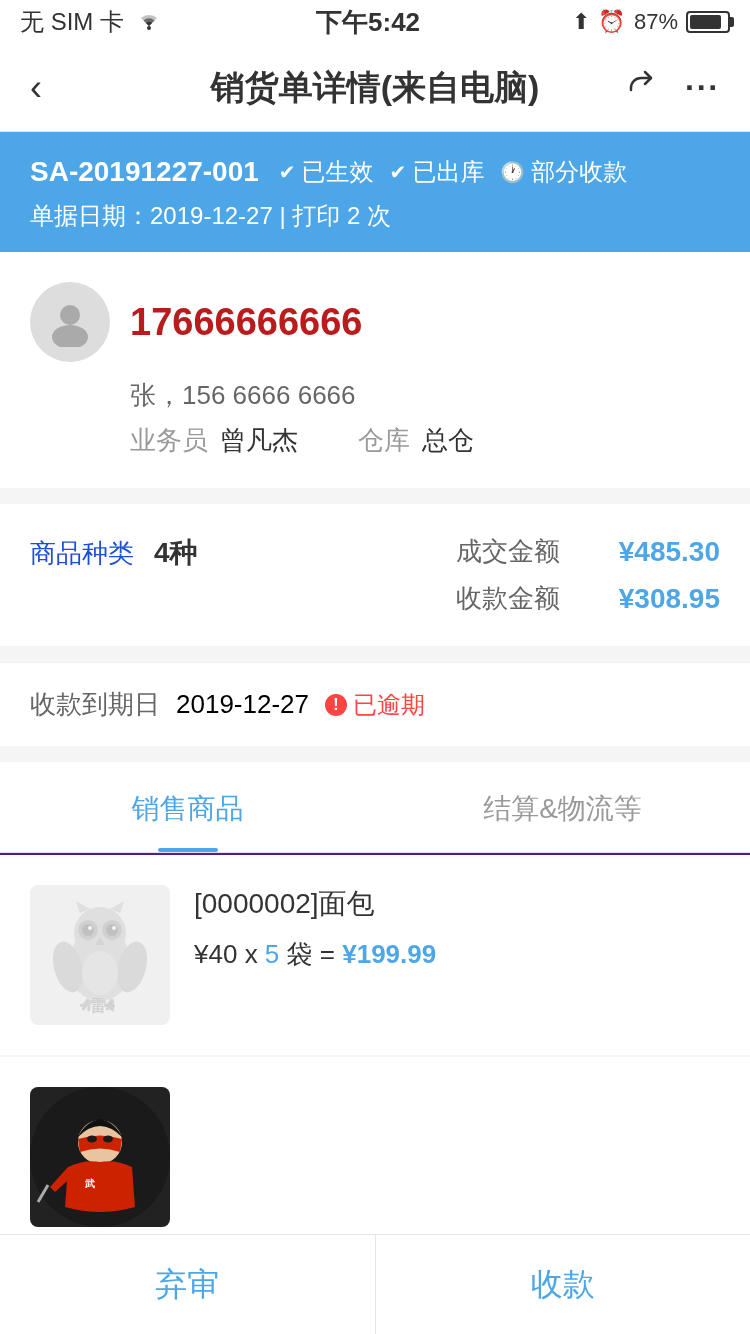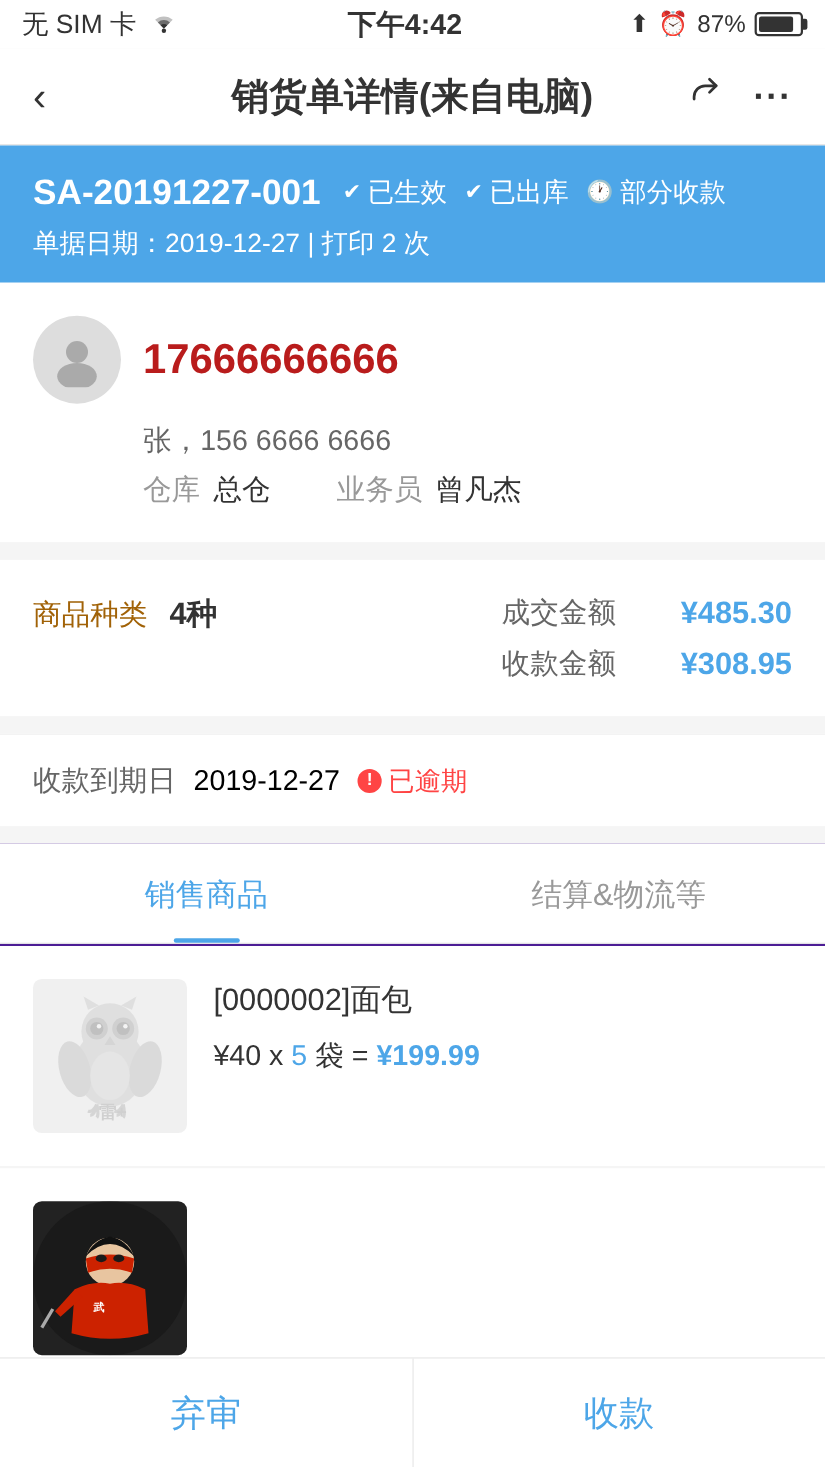--- a/index.html
+++ b/index.html
@@ -91,21 +91,21 @@
       background: #4da6e8;
       padding: 24px 30px 20px;
     }
     .order-header-top {
       display: flex;
       align-items: center;
       gap: 20px;
       margin-bottom: 12px;
     }
     .order-id {
-      font-size: 32px;
+      font-size: 28px;
       font-weight: 700;
       color: #fff;
     }
     .status-badges {
       display: flex;
       align-items: center;
       gap: 16px;
     }
     .badge {
       display: flex;
@@ -186,21 +186,21 @@
       align-items: flex-start;
       justify-content: space-between;
     }
     .stats-left .stat-item {
       display: flex;
       align-items: center;
       gap: 20px;
       font-size: 26px;
       color: #666;
     }
-    .stats-left .stat-label { color: #a16207; }
+    .stats-left .stat-label { color: #1d4ed8; }
     .stats-left .stat-value { color: #333; font-weight: 600; font-size: 28px; }
     .stats-right {
       display: flex;
       flex-direction: column;
       gap: 12px;
       align-items: flex-end;
     }
     .stats-right .stat-row {
       display: flex;
       align-items: center;
@@ -376,21 +376,21 @@
     <span>无 SIM 卡</span>
     <span>
       <svg width="30" height="22" viewBox="0 0 30 22">
         <path d="M15 18l3-3a4.2 4.2 0 00-6 0l3 3z" fill="#333"></path>
         <path d="M15 18l5.5-5.5a7.8 7.8 0 00-11 0L15 18z" fill="#333" opacity="0.6"></path>
         <path d="M15 18l8-8a12 12 0 00-16 0L15 18z" fill="#333" opacity="0.3"></path>
         <circle cx="15" cy="20" r="2" fill="#333"></circle>
       </svg>
     </span>
   </div>
-  <div class="status-center">下午4:42</div>
+  <div class="status-center">下午5:42</div>
   <div class="status-right">
     <span>⬆</span>
     <span>⏰</span>
     <span>87%</span>
     <div class="battery-icon">
       <div class="battery-fill"></div>
     </div>
   </div>
 </div>
 
@@ -439,26 +439,26 @@
       <svg width="50" height="50" viewBox="0 0 50 50">
         <circle cx="25" cy="18" r="10" fill="#aaa"></circle>
         <ellipse cx="25" cy="40" rx="18" ry="12" fill="#aaa"></ellipse>
       </svg>
     </div>
     <div class="customer-name">17666666666</div>
   </div>
   <div class="customer-info">张，156 6666 6666</div>
   <div class="customer-extra">
     <div class="customer-extra-item">
+      <span class="customer-extra-label">业务员</span>
+      <span class="customer-extra-value">曾凡杰</span>
+    </div>
+    <div class="customer-extra-item">
       <span class="customer-extra-label">仓库</span>
       <span class="customer-extra-value">总仓</span>
-    </div>
-    <div class="customer-extra-item">
-      <span class="customer-extra-label">业务员</span>
-      <span class="customer-extra-value">曾凡杰</span>
     </div>
   </div>
 </div>
 
 <div class="divider"></div>
 
 <div class="stats-section">
   <div class="stats-row">
     <div class="stats-left">
       <div class="stat-item">

